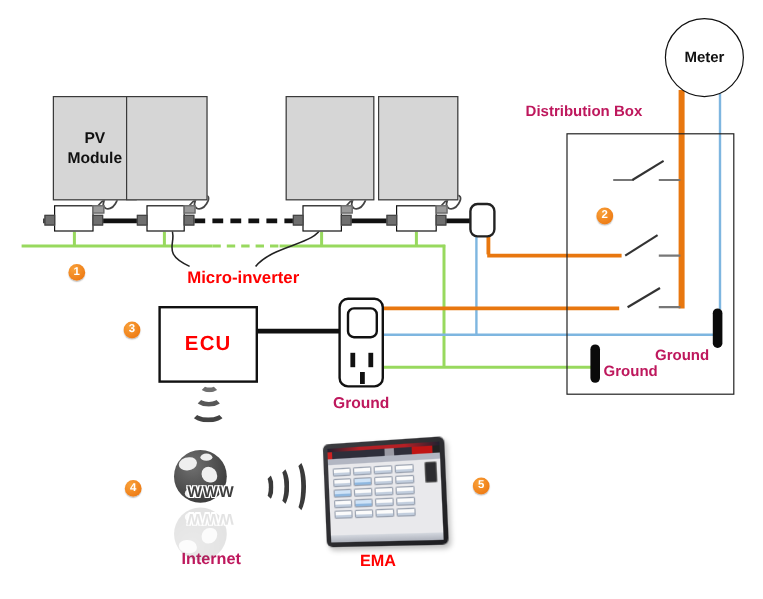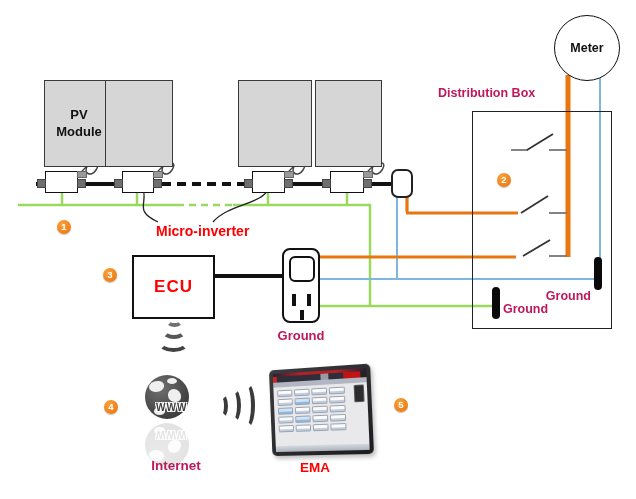--- a/index.html
+++ b/index.html
@@ -85,21 +85,21 @@
 
   
   .globe { position:absolute; left:145px; top:375px; width:46px; height:46px; }
   .sphere { position:absolute; left:0; top:0; width:44px; height:44px; border-radius:50%;
     background:radial-gradient(circle at 35% 30%, #707070, #3d3d3d 75%); overflow:hidden; }
   .sphere i { position:absolute; background:#efefef; display:block; }
   .b1 { left:4px;  top:6px;  width:15px; height:11px; border-radius:60% 40% 55% 45%; }
   .b2 { left:23px; top:14px; width:13px; height:13px; border-radius:45% 60% 40% 55%; }
   .b3 { left:22px; top:3px;  width:10px; height:6px;  border-radius:50%; }
   .b4 { left:9px;  top:32px; width:11px; height:8px;  border-radius:55% 45% 50% 50%; }
-  .www { position:absolute; left:11px; top:27px; font-size:10px; font-weight:bold; color:#3f3f3f;
+  .www { position:absolute; left:11px; top:27px; font-size:13px; font-weight:bold; color:#3f3f3f;
     letter-spacing:1px;
     text-shadow:-1px -1px 0 #fff, 1px -1px 0 #fff, -1px 1px 0 #fff, 1px 1px 0 #fff;text-align:right; }
   .globe-reflect { position:absolute; left:145px; top:421px; width:46px; height:46px;
     transform:scaleY(-1); opacity:.14; }
 
   
   .ema { position:absolute; left:268px; top:367px; width:104px; height:88px;
     background:linear-gradient(145deg,#3c3c40,#1d1d20);
     border-radius:5px; padding:4px;
     transform:perspective(430px) rotateY(-13deg) rotate(-2.5deg);

